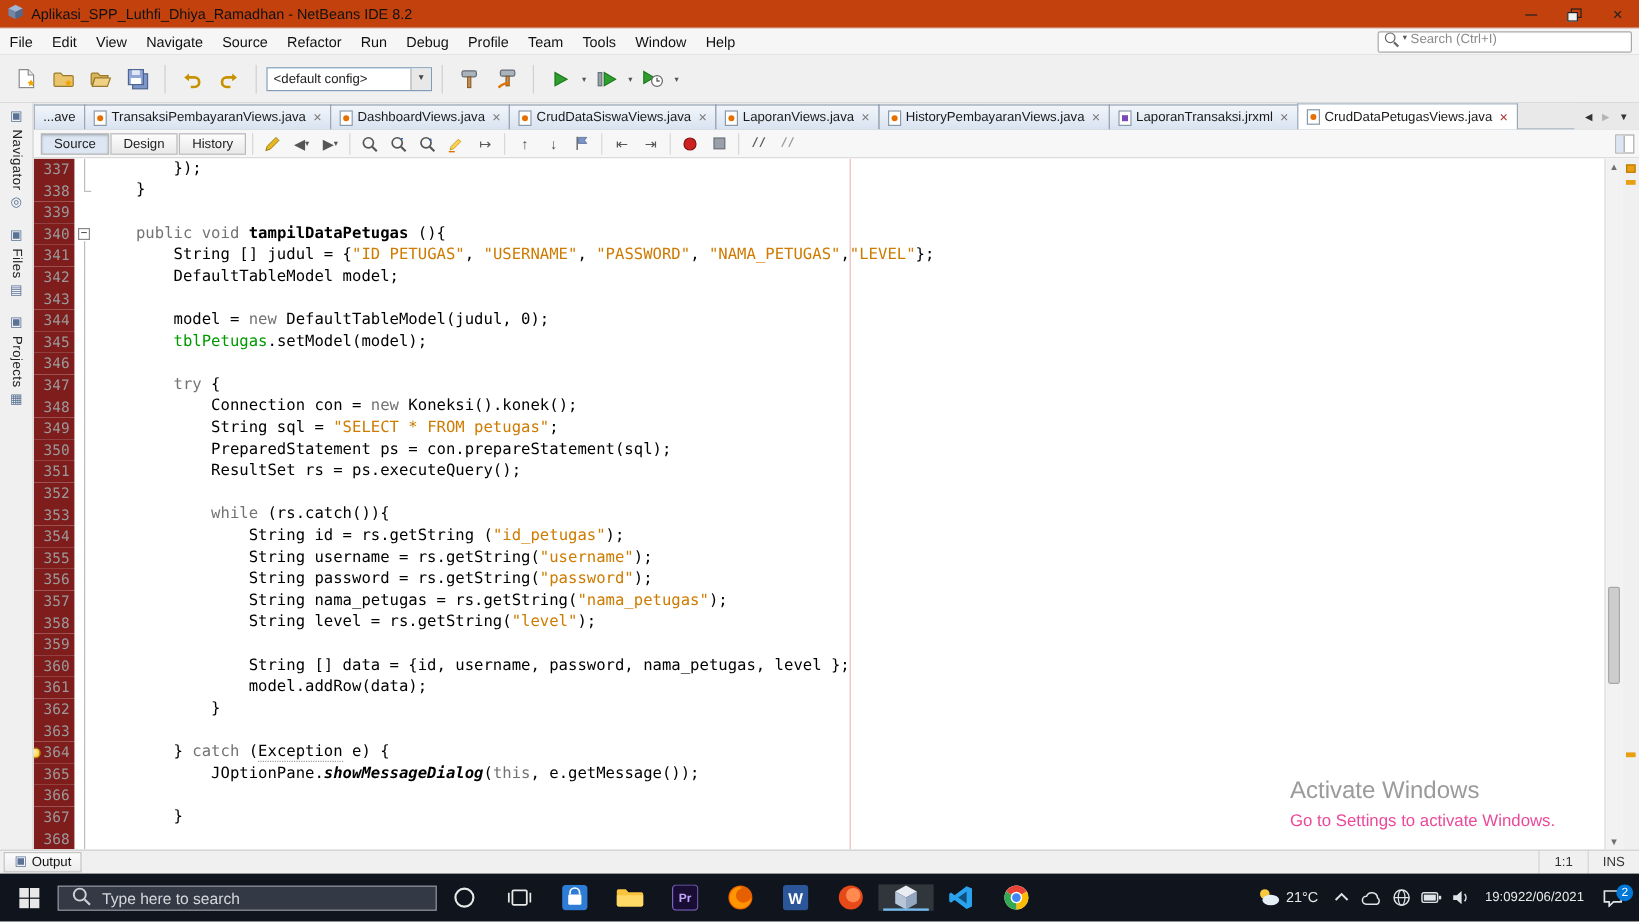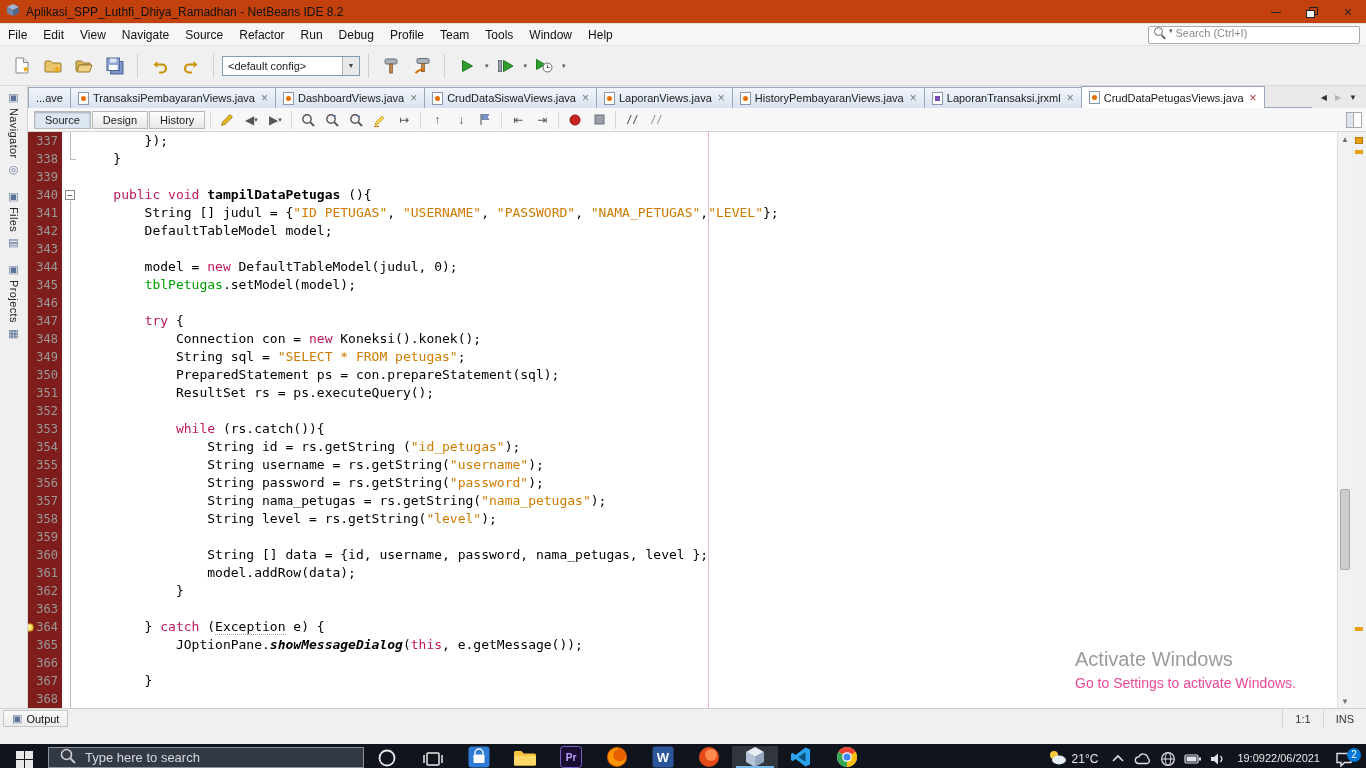--- a/index.html
+++ b/index.html
@@ -75,21 +75,21 @@
 .lno{flex:none;width:34px;background:#7f1d1d;color:#9a9a9a;font-size:12px;display:flex;align-items:center;justify-content:flex-end;padding-right:4px;gap:2px}
 .fold{flex:none;width:16px;position:relative}
 .f-line::after{content:'';position:absolute;left:8px;top:0;height:18px;width:1px;background:#bcbcbc}
 .f-end::after{content:'';position:absolute;left:8px;top:0;height:9px;width:1px;background:#bcbcbc}
 .f-end::before{content:'';position:absolute;left:8px;top:9px;width:6px;height:1px;background:#bcbcbc}
 .f-box::after{content:'';position:absolute;left:8px;top:15px;height:3px;width:1px;background:#bcbcbc}
 .fbox{position:absolute;left:3px;top:4px;width:10px;height:10px;border:1px solid #8a8a8a;background:#fff;font-size:9px;line-height:8px;text-align:center;color:#333}
 .ctext{flex:1;padding-left:4px}
 .bulb{width:9px;height:9px;border-radius:50%;background:radial-gradient(circle at 35% 35%,#fff2b0,#f5c518);border:1px solid #b8860b;display:inline-block;flex:none}
 .tk-pl{color:#000}
-.tk-kw{color:#be185d}
+.tk-kw{color:#737373}
 .tk-str{color:#ce7b00}
 .tk-fld{color:#009b00}
 .tk-md{font-weight:700}
 .tk-sm{font-weight:700;font-style:italic}
 .tk-ul{border-bottom:1px dotted #9e9e9e}
 
 .vscroll{position:absolute;top:0;bottom:0;right:14px;width:15px;background:#f2f2f2;border-left:1px solid #dcdcdc}
 .varrow{position:absolute;left:0;right:0;height:14px;display:flex;align-items:center;justify-content:center;font-size:8px;color:#707070}
 .varrow.up{top:0}.varrow.down{bottom:0}
 .vthumb{position:absolute;left:2px;right:2px;top:62%;height:14%;background:#cdcdcd;border:1px solid #a8a8a8;border-radius:2px}
@@ -102,21 +102,21 @@
 .wm1{font-size:20px;color:#9b9b9b}
 .wm2{font-size:14px;color:#ec4899;margin-top:4px}
 
 
 .statusbar{position:absolute;left:0;right:0;bottom:40px;height:20px;background:#f0f0f0;border-top:1px solid #d0d0d0;display:flex;align-items:center;font-size:11px}
 .out-btn{margin-left:3px;height:17px;display:flex;align-items:center;gap:4px;padding:0 8px;border:1px solid #c5c5c5;background:linear-gradient(#fbfbfb,#ececec);color:#111}
 .sb-right{margin-left:auto;display:flex;align-items:center;height:100%}
 .sb-cell{padding:0 12px;border-left:1px solid #d5d5d5;height:100%;display:flex;align-items:center;color:#333}
 
 
-.taskbar{position:absolute;left:0;right:0;bottom:0;height:24px;background:#10141c;display:flex;align-items:flex-end;color:#e8e8e8}
+.taskbar{position:absolute;left:0;right:0;bottom:0;height:40px;background:#10141c;display:flex;align-items:center;color:#e8e8e8}
 .tb-slot{width:46px;display:flex;align-items:center;justify-content:center;position:relative;flex:none}
 .tb-slot.start{width:48px}
 .tb-search{width:316px;background:#343a45;border:1px solid #8f959e;display:flex;align-items:center;gap:9px;padding:0 11px;font-size:13px;color:#d4d8dd;flex:none}
 .tb-slot.active-app{background:rgba(255,255,255,.14)}
 .tb-slot.active-app::after{content:'';position:absolute;left:4px;right:4px;bottom:0;height:2px;background:#76b9ed}
 .tray{margin-left:auto;display:flex;align-items:center;flex:none}
 .tray-ico{width:25px;display:flex;align-items:center;justify-content:center;height:100%;position:relative}
 .weather{display:flex;align-items:center;gap:5px;padding:0 7px}
 .temp{font-size:12px}
 .clock{display:flex;flex-direction:row;align-items:flex-end;justify-content:center;font-size:11px;line-height:13px;padding:0 7px}

